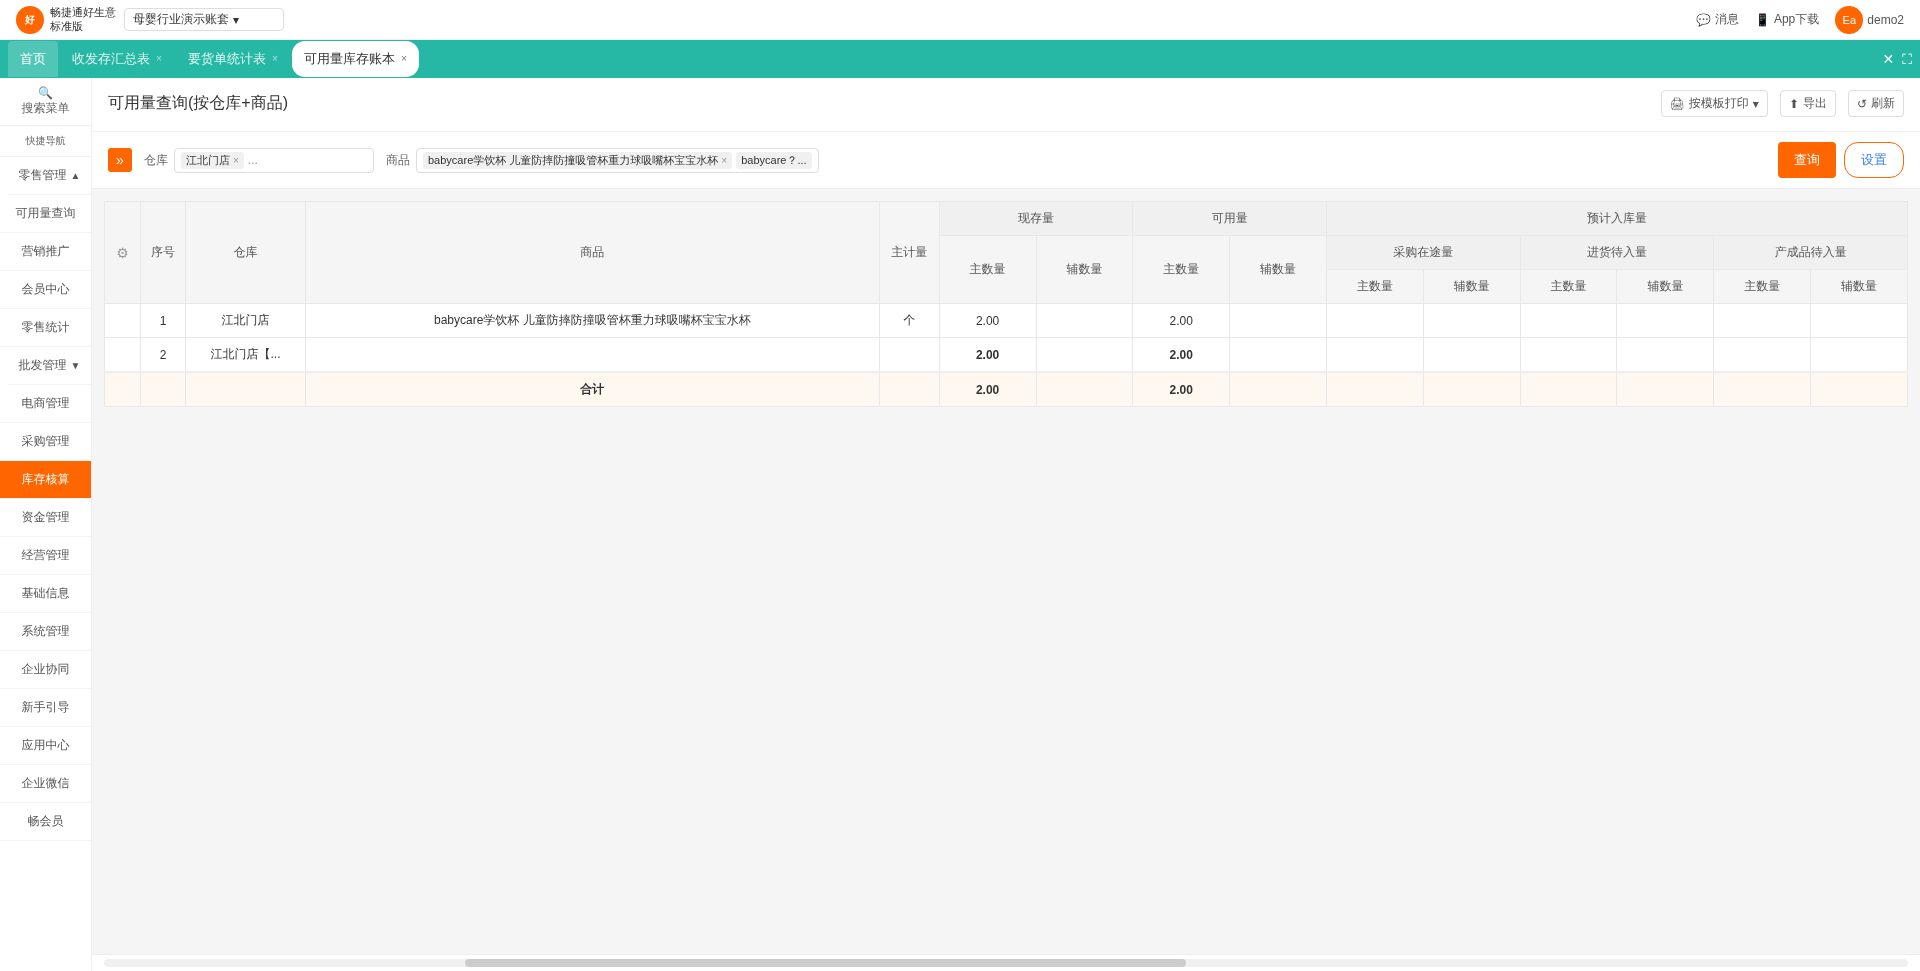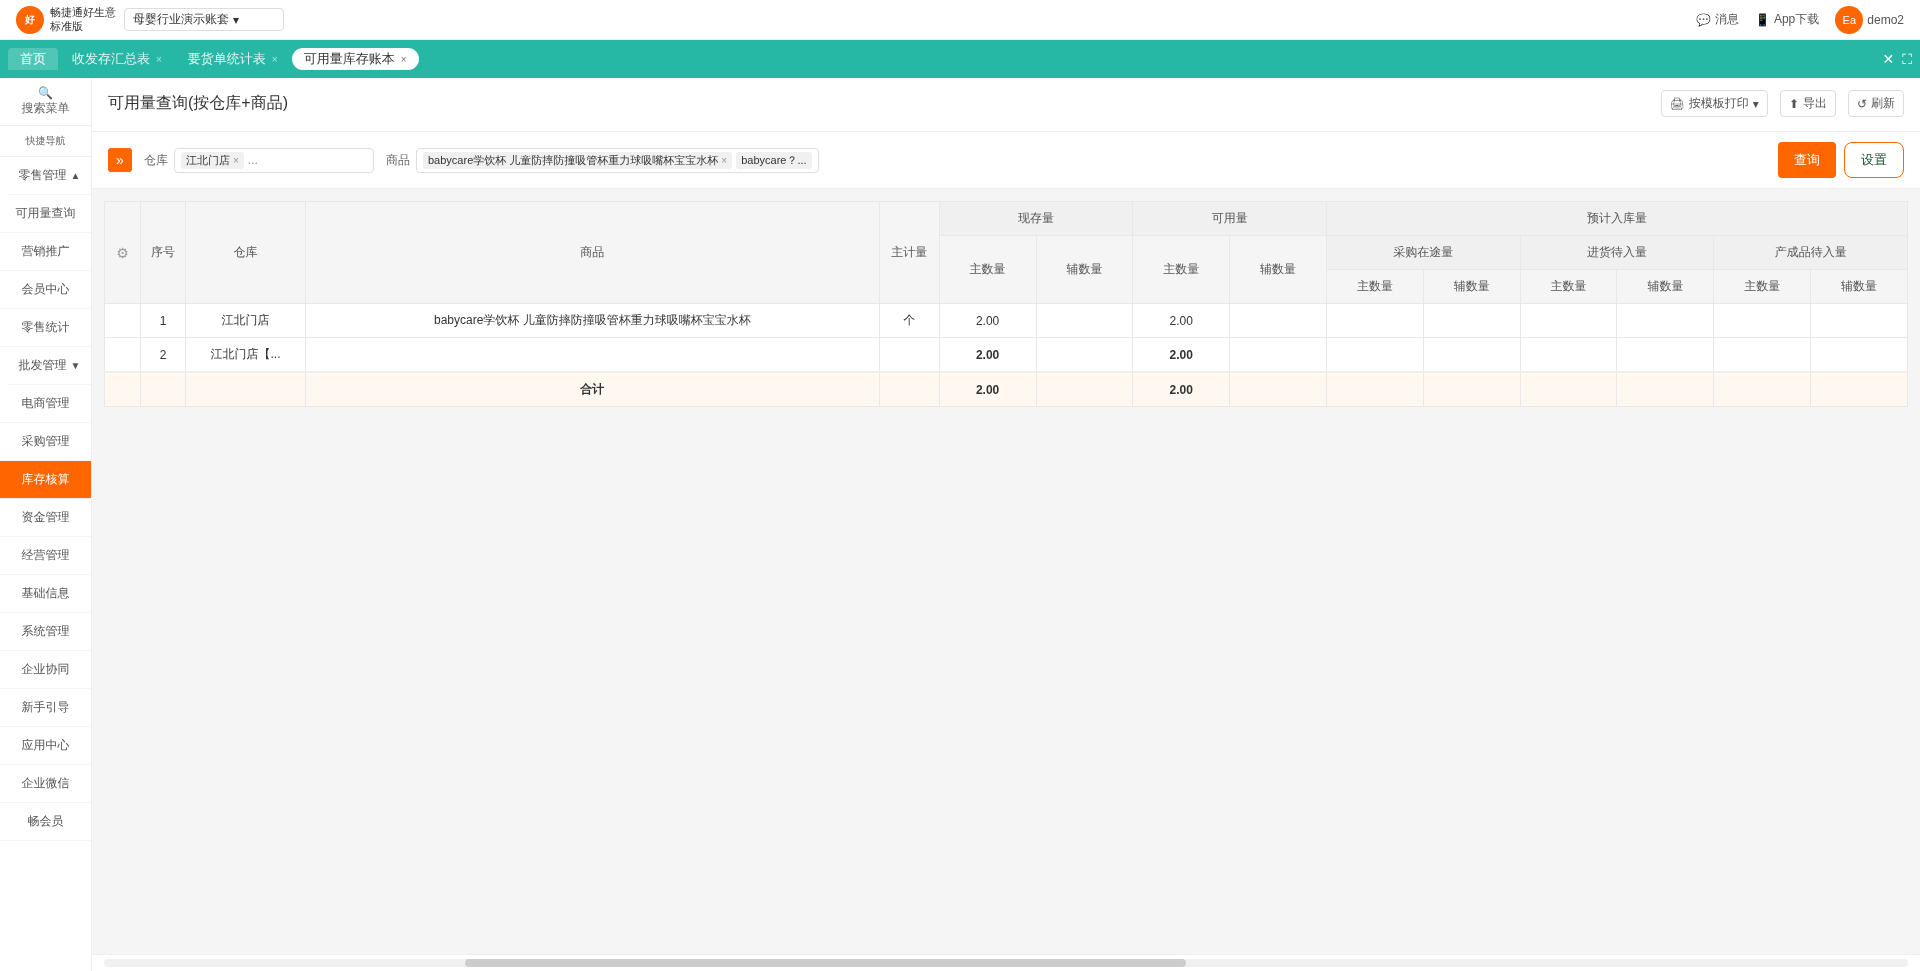--- a/index.html
+++ b/index.html
@@ -88,26 +88,27 @@
       align-items: center;
       padding: 0 8px;
       flex-shrink: 0;
       gap: 2px;
     }
     .nav-tab {
       display: flex;
       align-items: center;
       gap: 6px;
       padding: 0 12px;
-      height: 22px;
+      height: 36px;
       border-radius: 4px 4px 0 0;
       font-size: 13px;
       cursor: pointer;
       color: rgba(255,255,255,0.85);
       white-space: nowrap;
+      font-family: Liberation Mono, monospace;
     }
     .nav-tab.home {
       background: rgba(255,255,255,0.2);
       color: white;
     }
     .nav-tab.active {
       background: #fff;
       color: #333;
       border-radius: 13px;
     }
@@ -297,23 +298,23 @@
       background: #ff6600;
       color: white;
       border: none;
       border-radius: 4px;
       padding: 9px 16px;
       font-size: 13px;
       cursor: pointer;
     }
     .btn-setting {
       background: #fff;
-      color: #14532d;
+      color: #3b82f6;
       border: 1px solid #ff6600;
-      border-radius: 8px;
+      border-radius: 14px;
       padding: 6px 16px;
       font-size: 13px;
       cursor: pointer;
     }
 
     
     .table-area {
       flex: 1;
       overflow: auto;
       padding: 12px;

